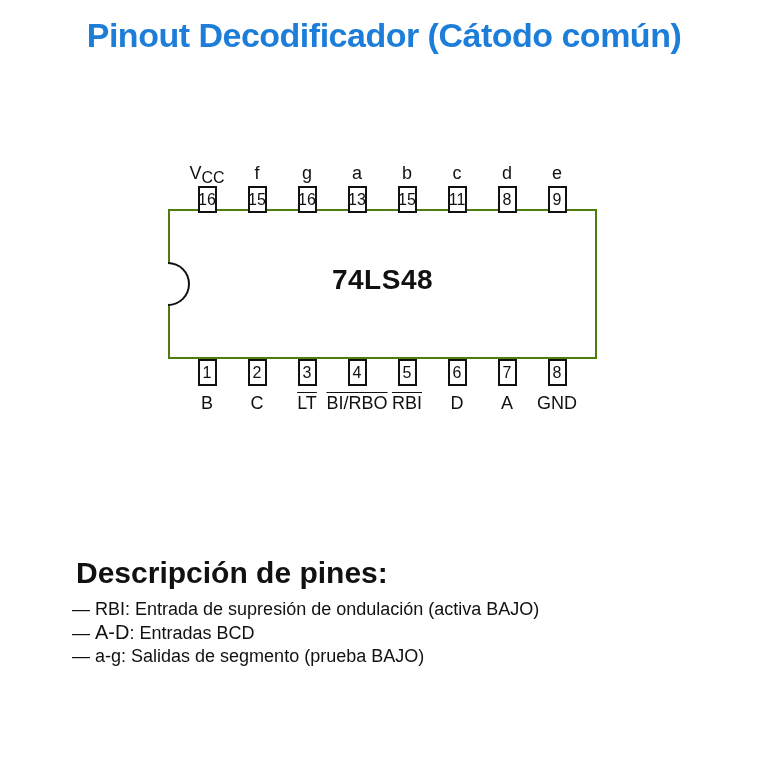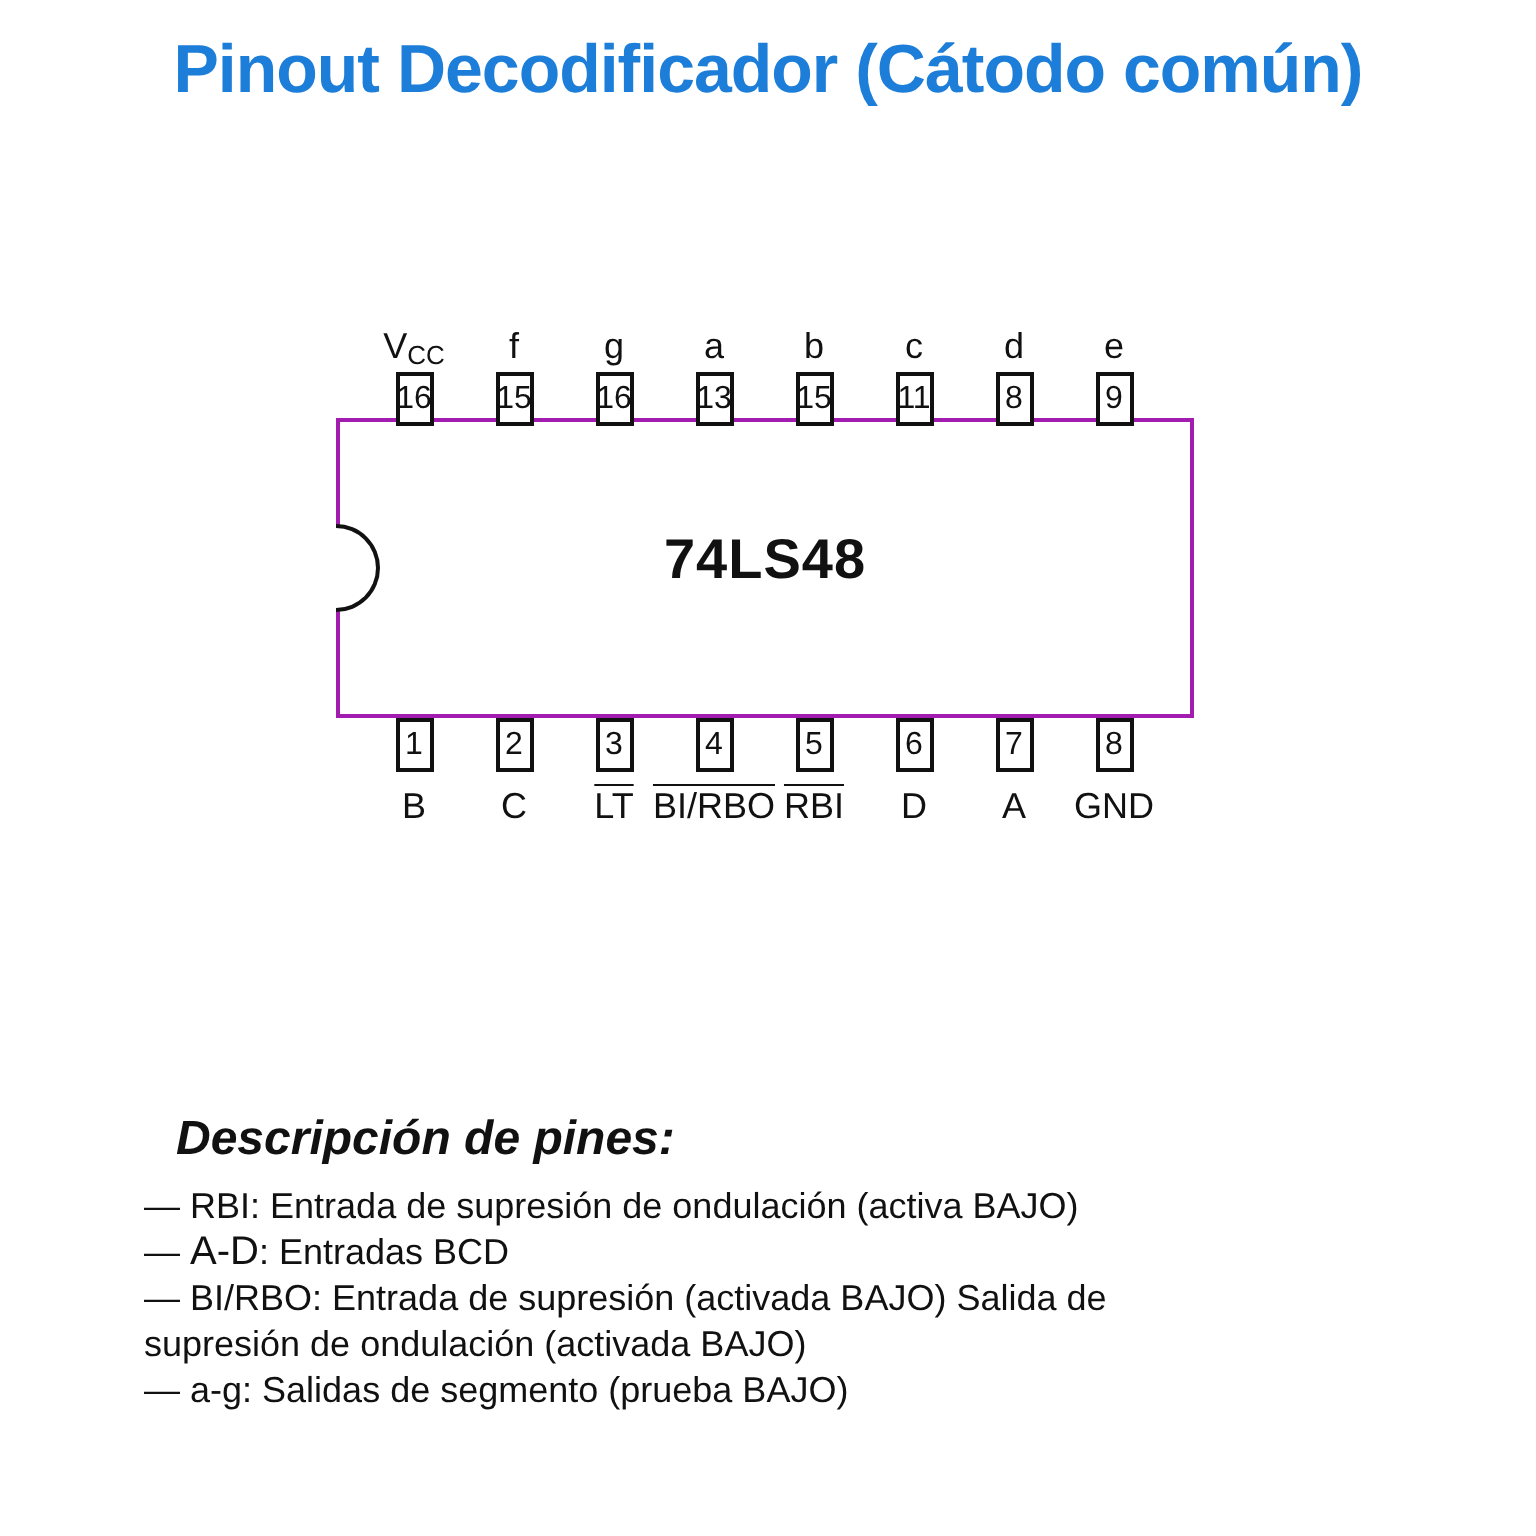--- a/index.html
+++ b/index.html
@@ -33,21 +33,21 @@
     top: 0;
     width: 768px;
     height: 460px;
   }
   .chip-body {
     position: absolute;
     left: 168px;
     top: 209px;
     width: 429px;
     height: 150px;
-    border: 2px solid #a21caf;
+    border: 2px solid #4d7c0f;
     background: #ffffff;
     box-sizing: border-box;
   }
   .chip-notch {
     position: absolute;
     left: -2px;
     top: 50%;
     transform: translateY(-50%);
     width: 22px;
     height: 44px;
@@ -97,35 +97,34 @@
     padding-bottom: 3px;
     white-space: nowrap;
   }
   .pin-col.bottom .pin-label {
     height: auto;
     margin-top: 7px;
     padding-bottom: 0;
     align-items: flex-start;
   }
   .pin-label sub {
-    font-size: 13px;
+    font-size: 16px;
     line-height: 10px;
   }
   .overline { text-decoration: overline; }
   .description {
     position: absolute;
     left: 72px;
     top: 556px;
     width: 600px;
   }
   .desc-heading {
-    margin: 0 0 8px 16px;
-    font-size: 24px;
+    margin: 0 0 8px 4px;
+    font-size: 30px;
     font-weight: bold;
-    font-style: italic;
   }
   .desc-item {
     font-size: 18px;
     line-height: 23px;
     white-space: pre-line;
   }
   .pin-large { font-size: 20px; }
 </style>
 </head>
 <body>
@@ -239,19 +238,17 @@
           <div class="pin-label">GND</div>
         </div>
       </div>
   </div>
 
   <div class="description">
     <h2 class="desc-heading">Descripción de pines:</h2>
     <div id="desc-items">
         <div class="desc-item"><span>— </span><span>RBI</span><span>: Entrada de supresión de ondulación (activa BAJO)</span></div>
         <div class="desc-item"><span>— </span><span class="pin-large">A-D</span><span>: Entradas BCD</span></div>
-        <div class="desc-item"><span>— </span><span>BI/RBO</span><span>: Entrada de supresión (activada BAJO) Salida de
-supresión de ondulación (activada BAJO)</span></div>
         <div class="desc-item"><span>— </span><span>a-g</span><span>: Salidas de segmento (prueba BAJO)</span></div>
       </div>
   </div>
 
 </div>
 
 </body></html>

